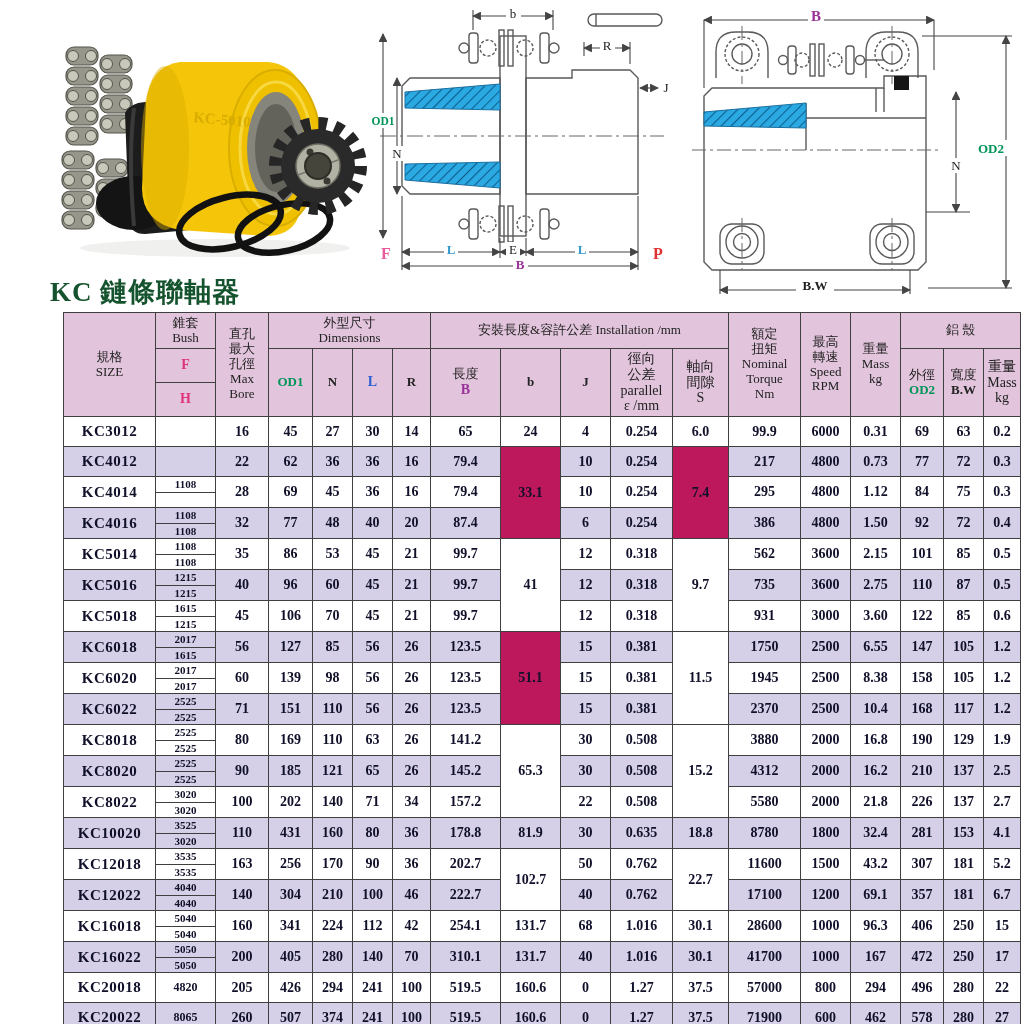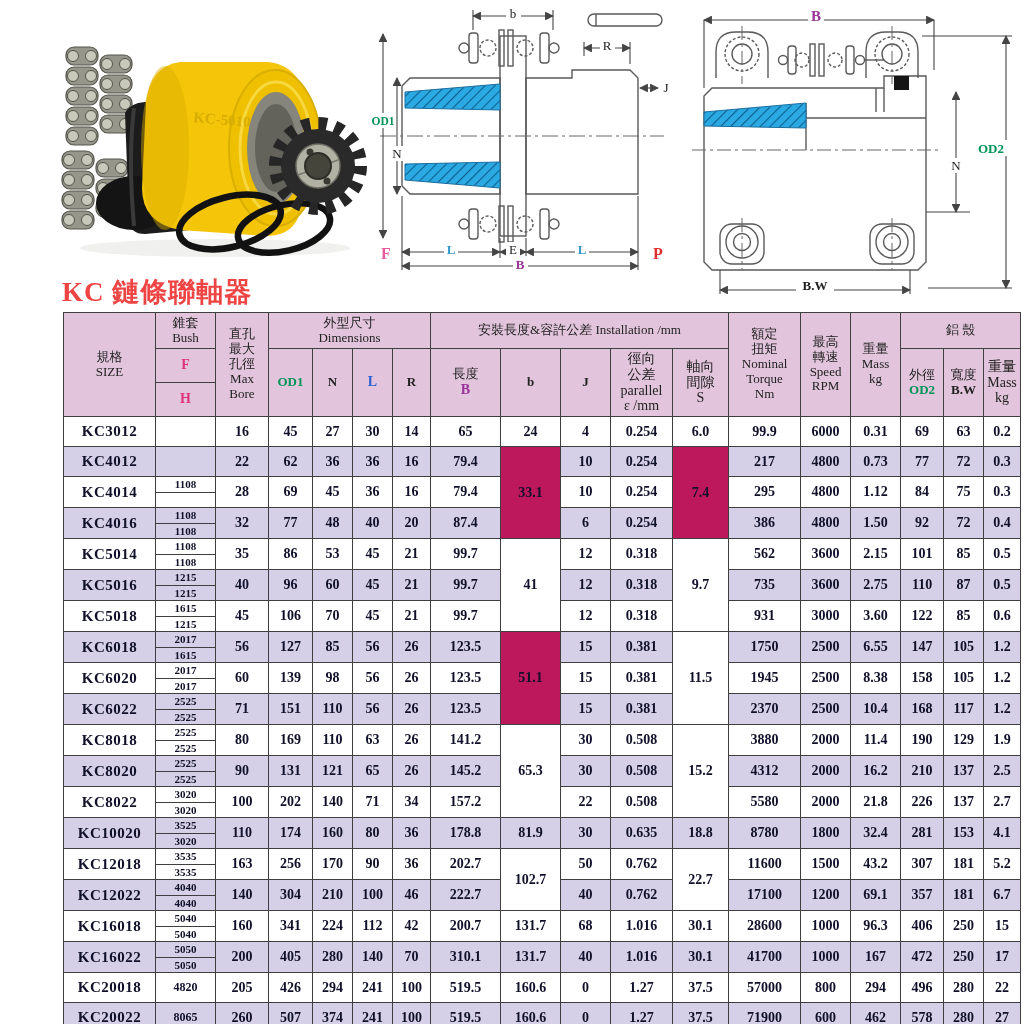--- a/index.html
+++ b/index.html
@@ -1,20 +1,20 @@
 <!DOCTYPE html>
 <html><head>
 <meta charset="utf-8">
 <style>
   html,body{margin:0;padding:0;}
   body{width:1024px;height:1024px;background:#ffffff;position:relative;
        font-family:"Liberation Serif",serif;color:#111;overflow:hidden;}
   .fig{position:absolute;}
-  #page-title{position:absolute;left:62px;top:274px;font-size:27px;font-weight:bold;
-      letter-spacing:1px;color:#ef4444;}
+  #page-title{position:absolute;left:50px;top:274px;font-size:27px;font-weight:bold;
+      letter-spacing:1px;color:#14532d;}
   table.spec{position:absolute;left:63px;top:312px;width:957px;border-collapse:collapse;
       table-layout:fixed;}
   table.spec th, table.spec td{border:1px solid #3f3f3f;text-align:center;
       vertical-align:middle;padding:0;overflow:hidden;}
   thead th{background:#e2c5dc;font-weight:normal;font-size:13px;line-height:1.15;
       color:#222;}
   thead th div{white-space:pre-line;}
   thead tr.h1{height:36px;} thead tr.h2{height:34px;} thead tr.h3{height:34px;}
   tbody tr{height:30px;background:#ffffff;}
   tbody tr.lav{background:#d5cfe7;padding-left:40px;}
@@ -608,33 +608,33 @@
         <td>110</td>
         <td>63</td>
         <td>26</td>
         <td>141.2</td>
         <td rowspan="3" class="m-white">65.3</td>
         <td>30</td>
         <td>0.508</td>
         <td rowspan="3" class="m-white">15.2</td>
         <td>3880</td>
         <td>2000</td>
-        <td>11.4</td>
+        <td>16.8</td>
         <td>190</td>
         <td>129</td>
         <td>1.9</td>
       </tr>
       <tr class="lav">
         <td class="size-col">KC8020</td>
         <td class="bush-td">
           <div class="bush-f">2525</div>
           <div class="bush-h">2525</div>
         </td>
         <td>90</td>
-        <td>131</td>
+        <td>185</td>
         <td>121</td>
         <td>65</td>
         <td>26</td>
         <td>145.2</td>
         <td>30</td>
         <td>0.508</td>
         <td>4312</td>
         <td>2000</td>
         <td>16.2</td>
         <td>210</td>
@@ -662,21 +662,21 @@
         <td>137</td>
         <td>2.7</td>
       </tr>
       <tr class="lav">
         <td class="size-col">KC10020</td>
         <td class="bush-td">
           <div class="bush-f">3525</div>
           <div class="bush-h">3020</div>
         </td>
         <td>110</td>
-        <td>174</td>
+        <td>431</td>
         <td>160</td>
         <td>80</td>
         <td>36</td>
         <td>178.8</td>
         <td>81.9</td>
         <td>30</td>
         <td>0.635</td>
         <td>18.8</td>
         <td>8780</td>
         <td>1800</td>
@@ -733,21 +733,21 @@
         <td class="size-col">KC16018</td>
         <td class="bush-td">
           <div class="bush-f">5040</div>
           <div class="bush-h">5040</div>
         </td>
         <td>160</td>
         <td>341</td>
         <td>224</td>
         <td>112</td>
         <td>42</td>
-        <td>200.7</td>
+        <td>254.1</td>
         <td>131.7</td>
         <td>68</td>
         <td>1.016</td>
         <td>30.1</td>
         <td>28600</td>
         <td>1000</td>
         <td>96.3</td>
         <td>406</td>
         <td>250</td>
         <td>15</td>

